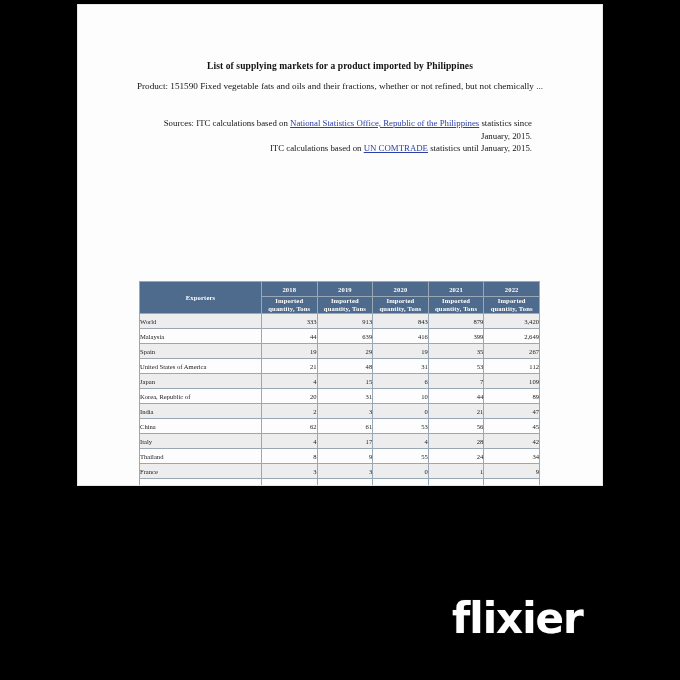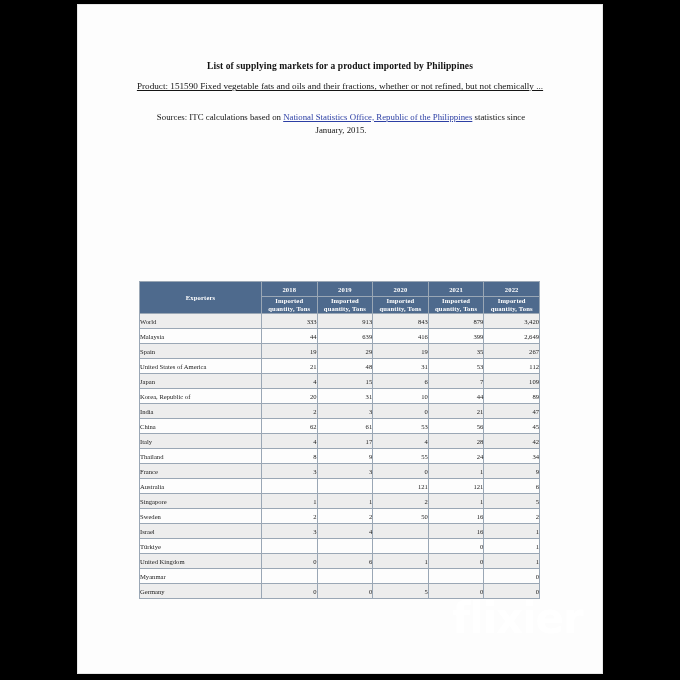--- a/index.html
+++ b/index.html
@@ -18,21 +18,21 @@
     background: #000000;
     font-family: "Liberation Serif", "DejaVu Serif", serif;
   }
 
   
   #page {
     position: absolute;
     left: 78px;
     top: 5px;
     width: 524px;
-    height: 668px;
+    height: 480px;
     background: #fdfdfd;
     box-shadow: 0 0 0 1px #e6e6e6;
     overflow: hidden;
   }
 
   
   .doc-header {
     padding: 55px 10px 0 10px;
     text-align: center;
   }
@@ -44,27 +44,26 @@
     letter-spacing: 0.1px;
     line-height: 1.3;
   }
 
   .doc-product {
     margin-top: 8px;
     font-size: 9.2px;
     color: #151515;
     line-height: 1.35;
     padding: 0 4px;
-    text-decoration: underline;
   }
 
   .sources-block {
-    margin-top: 18px;
+    margin-top: 24px;
     padding: 0 60px 0 62px;
-    text-align: center;
+    text-align: right;
     font-size: 8.8px;
     color: #151515;
     line-height: 1.45;
   }
 
   .sources-line2 {
     padding-left: 42px;
   }
 
   .link {
@@ -177,20 +176,23 @@
 
     <div class="doc-header">
       <div class="doc-title">List of supplying markets for a product imported by Philippines</div>
 
       <div class="doc-product">Product: 151590 Fixed vegetable fats and oils and their fractions, whether or not refined, but not chemically ...</div>
 
       <div class="sources-block">
         <div class="sources-line1">
           <span>Sources: ITC calculations based on </span><span class="link">National Statistics Office, Republic of the Philippines</span><span> statistics since January, 2015.</span>
         </div>
+        <div class="sources-line2">
+          <span>ITC calculations based on </span><span class="link">UN COMTRADE</span><span> statistics until January, 2015.</span>
+        </div>
       </div>
     </div>
 
     <div class="table-wrap">
       <table class="trade">
         <thead>
           <tr>
             <th class="exporters-head" rowspan="2">Exporters</th>
             <th class="year-head">2018</th>
             <th class="year-head">2019</th>

